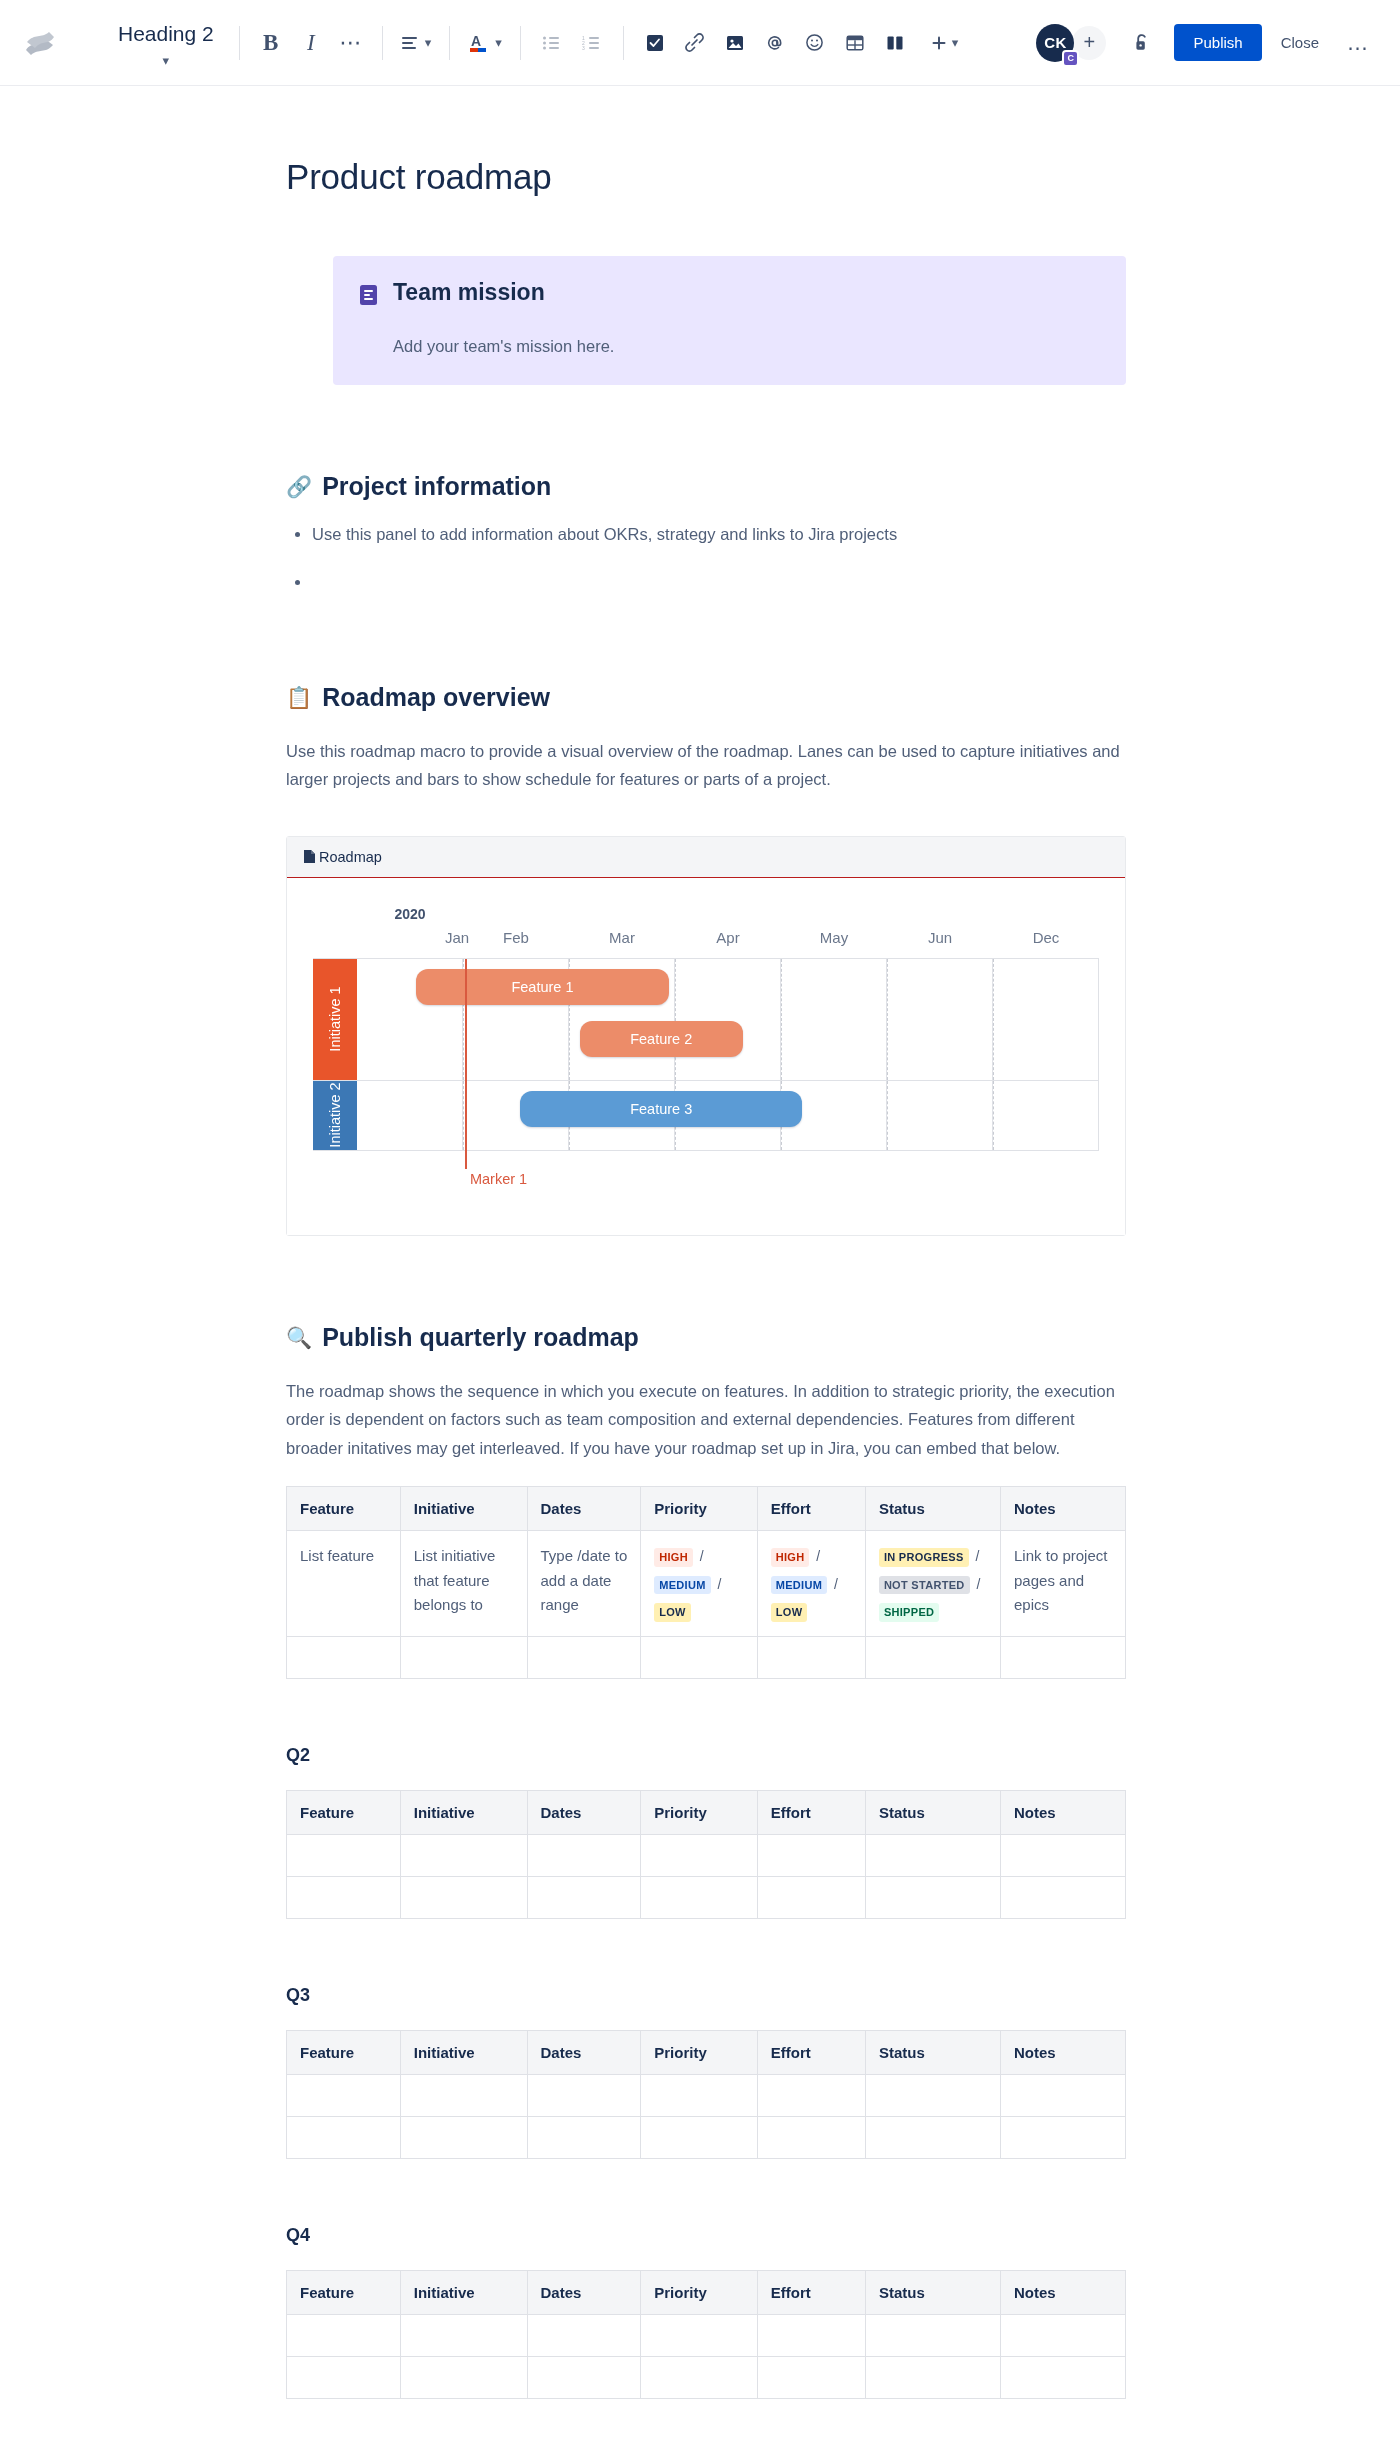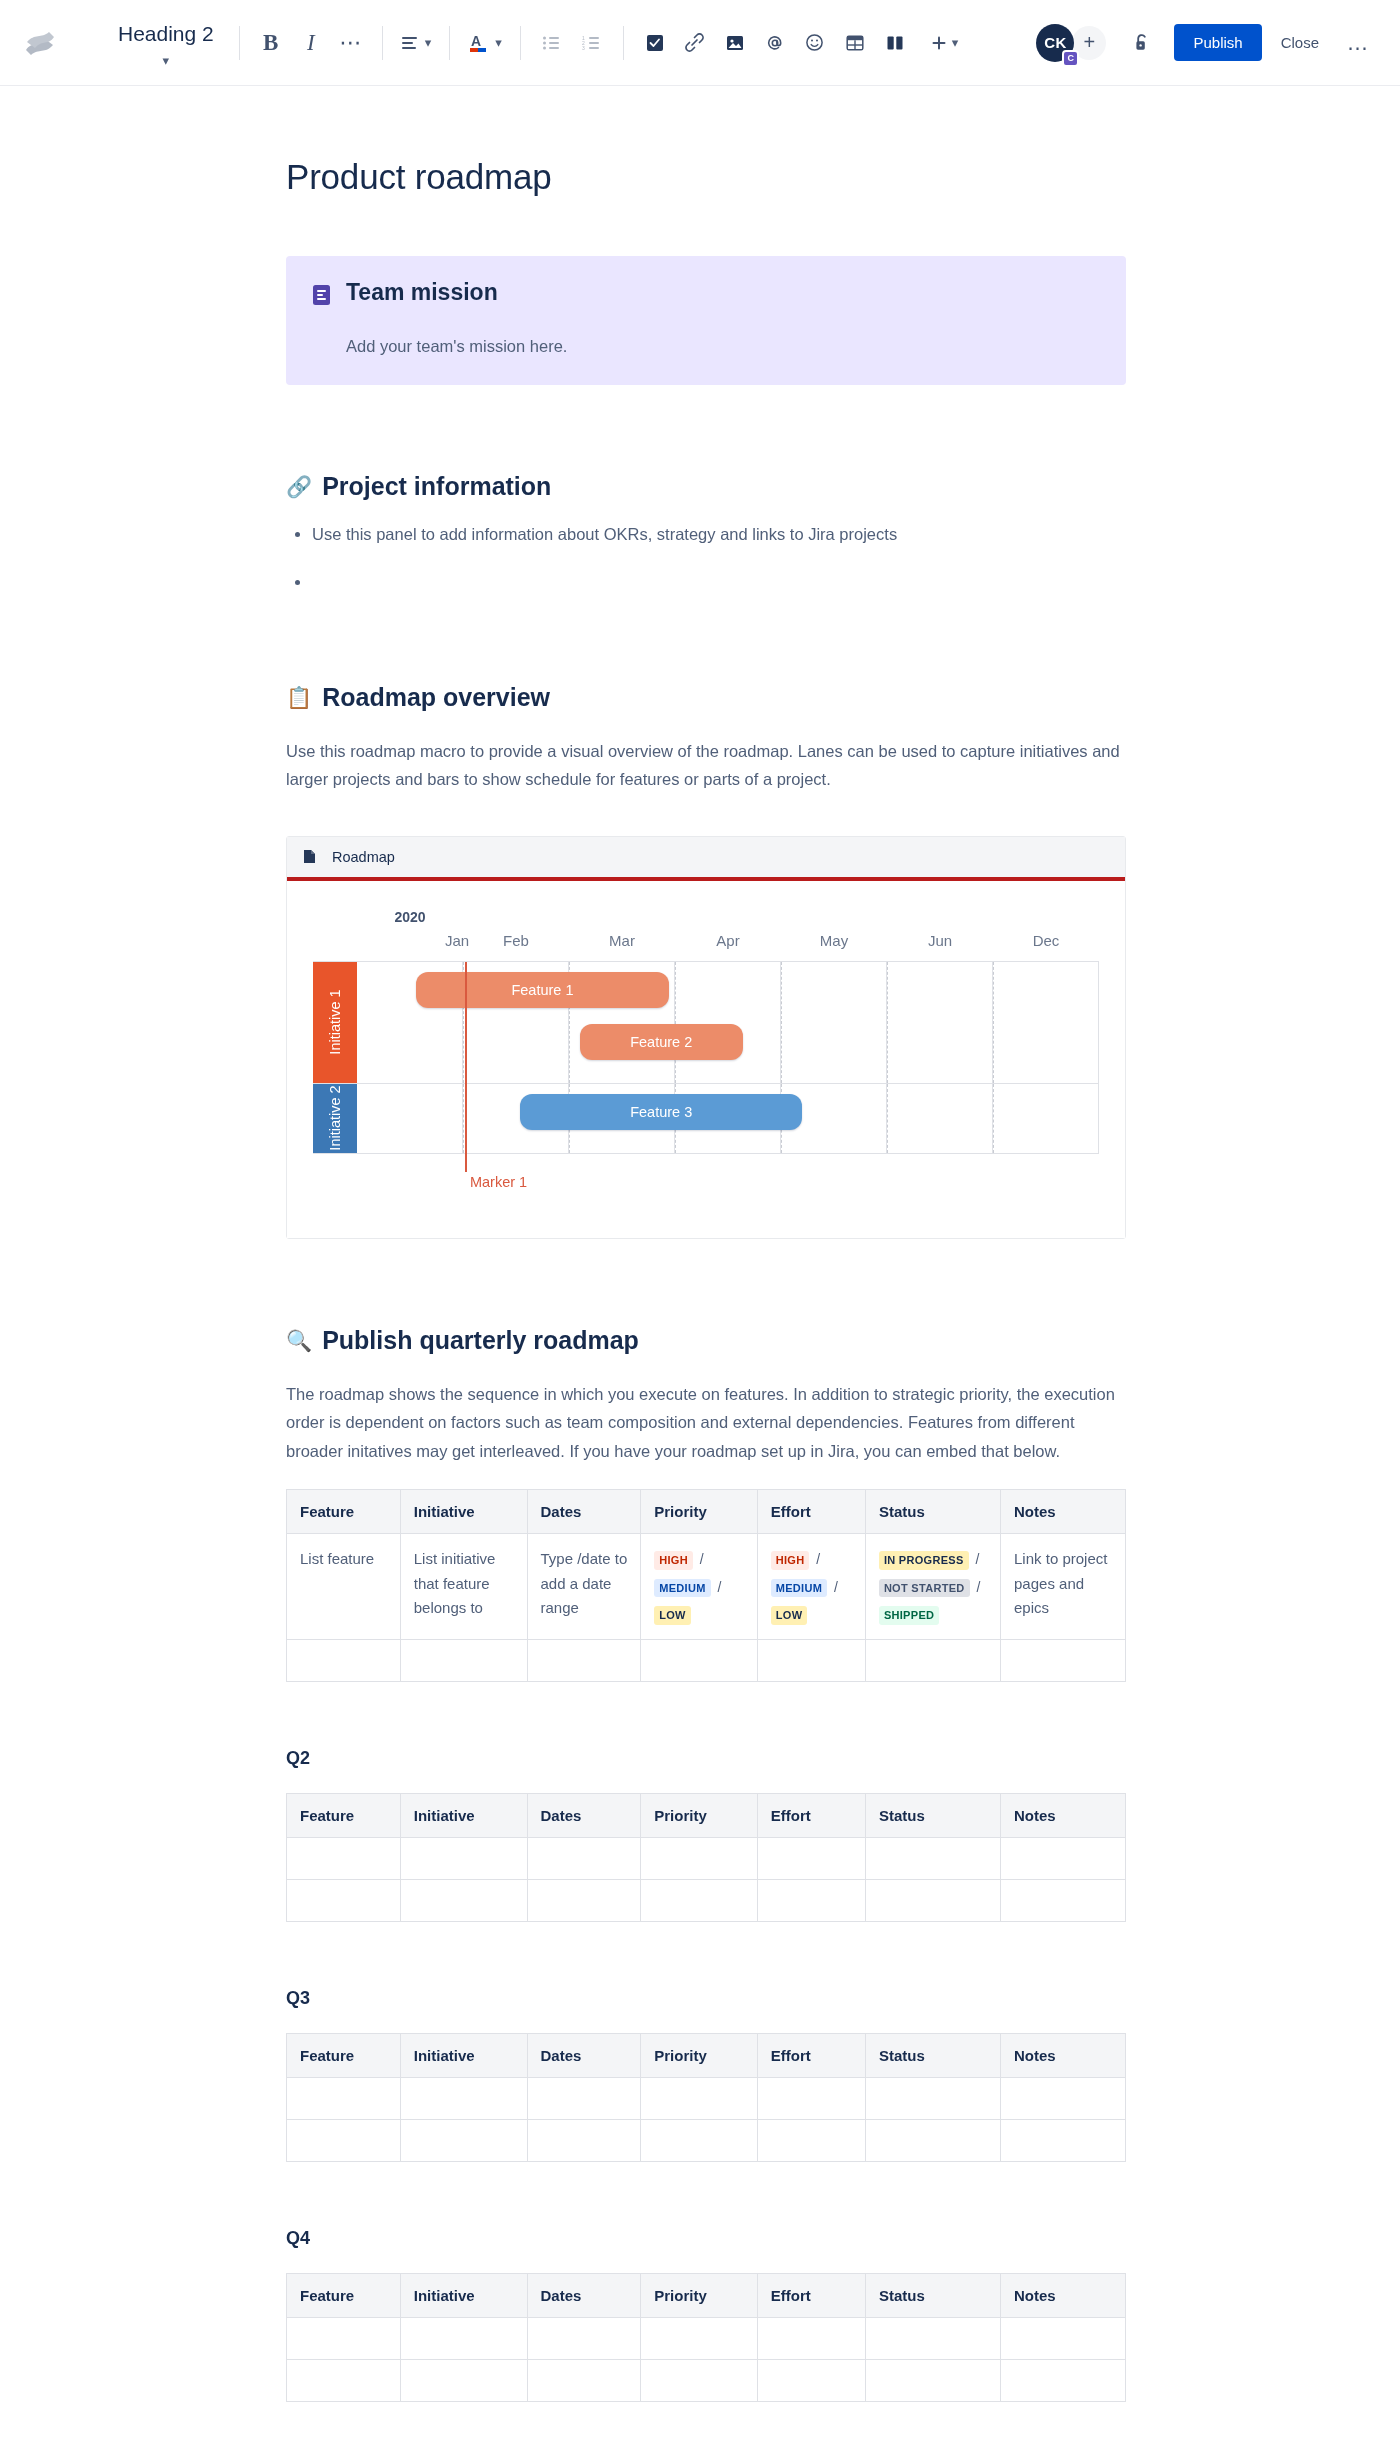--- a/index.html
+++ b/index.html
@@ -108,20 +108,21 @@
   }
 
   
   .panel {
     background:#eae6ff;
     border-radius:4px;
     padding: 22px 26px 26px 26px;
     margin-top: 58px;
     display:flex;
     gap: 15px;
+    margin-left: 47px;
   }
   .panel-icon {
     width:19px; height:22px; flex:none; margin-top:6px;
   }
   .panel-h {
     font-size: 23px; font-weight:600; color:#172b4d; margin:0;
     line-height:1.25;
   }
   .panel-body {
     font-size: 16.5px; color:#505f79; margin: 27px 0 0 0; line-height:1.5;
@@ -145,23 +146,23 @@
   
   .macro {
     margin-top: 42px;
     width: 840px;
     border: 1px solid #e8eaed;
     border-radius: 3px;
     background:#ffffff;
   }
   .macro-head {
     background:#f4f5f7;
-    border-bottom:4px solid #b91c1c;
+    border-bottom:1px solid #b91c1c;
     padding: 12px 16px;
-    display:flex; align-items:center; gap:16px;
+    display:flex; align-items:center; gap:3px;
     font-size:14.5px; color:#172b4d;
   }
   .macro-body { padding: 28px 26px 22px 26px; background:#fff; }
 
   .rm { position:relative; }
   .rm-axis {
     position:relative; height: 52px; margin-left: 44px;
   }
   .rm-year {
     position:absolute; top:0;

